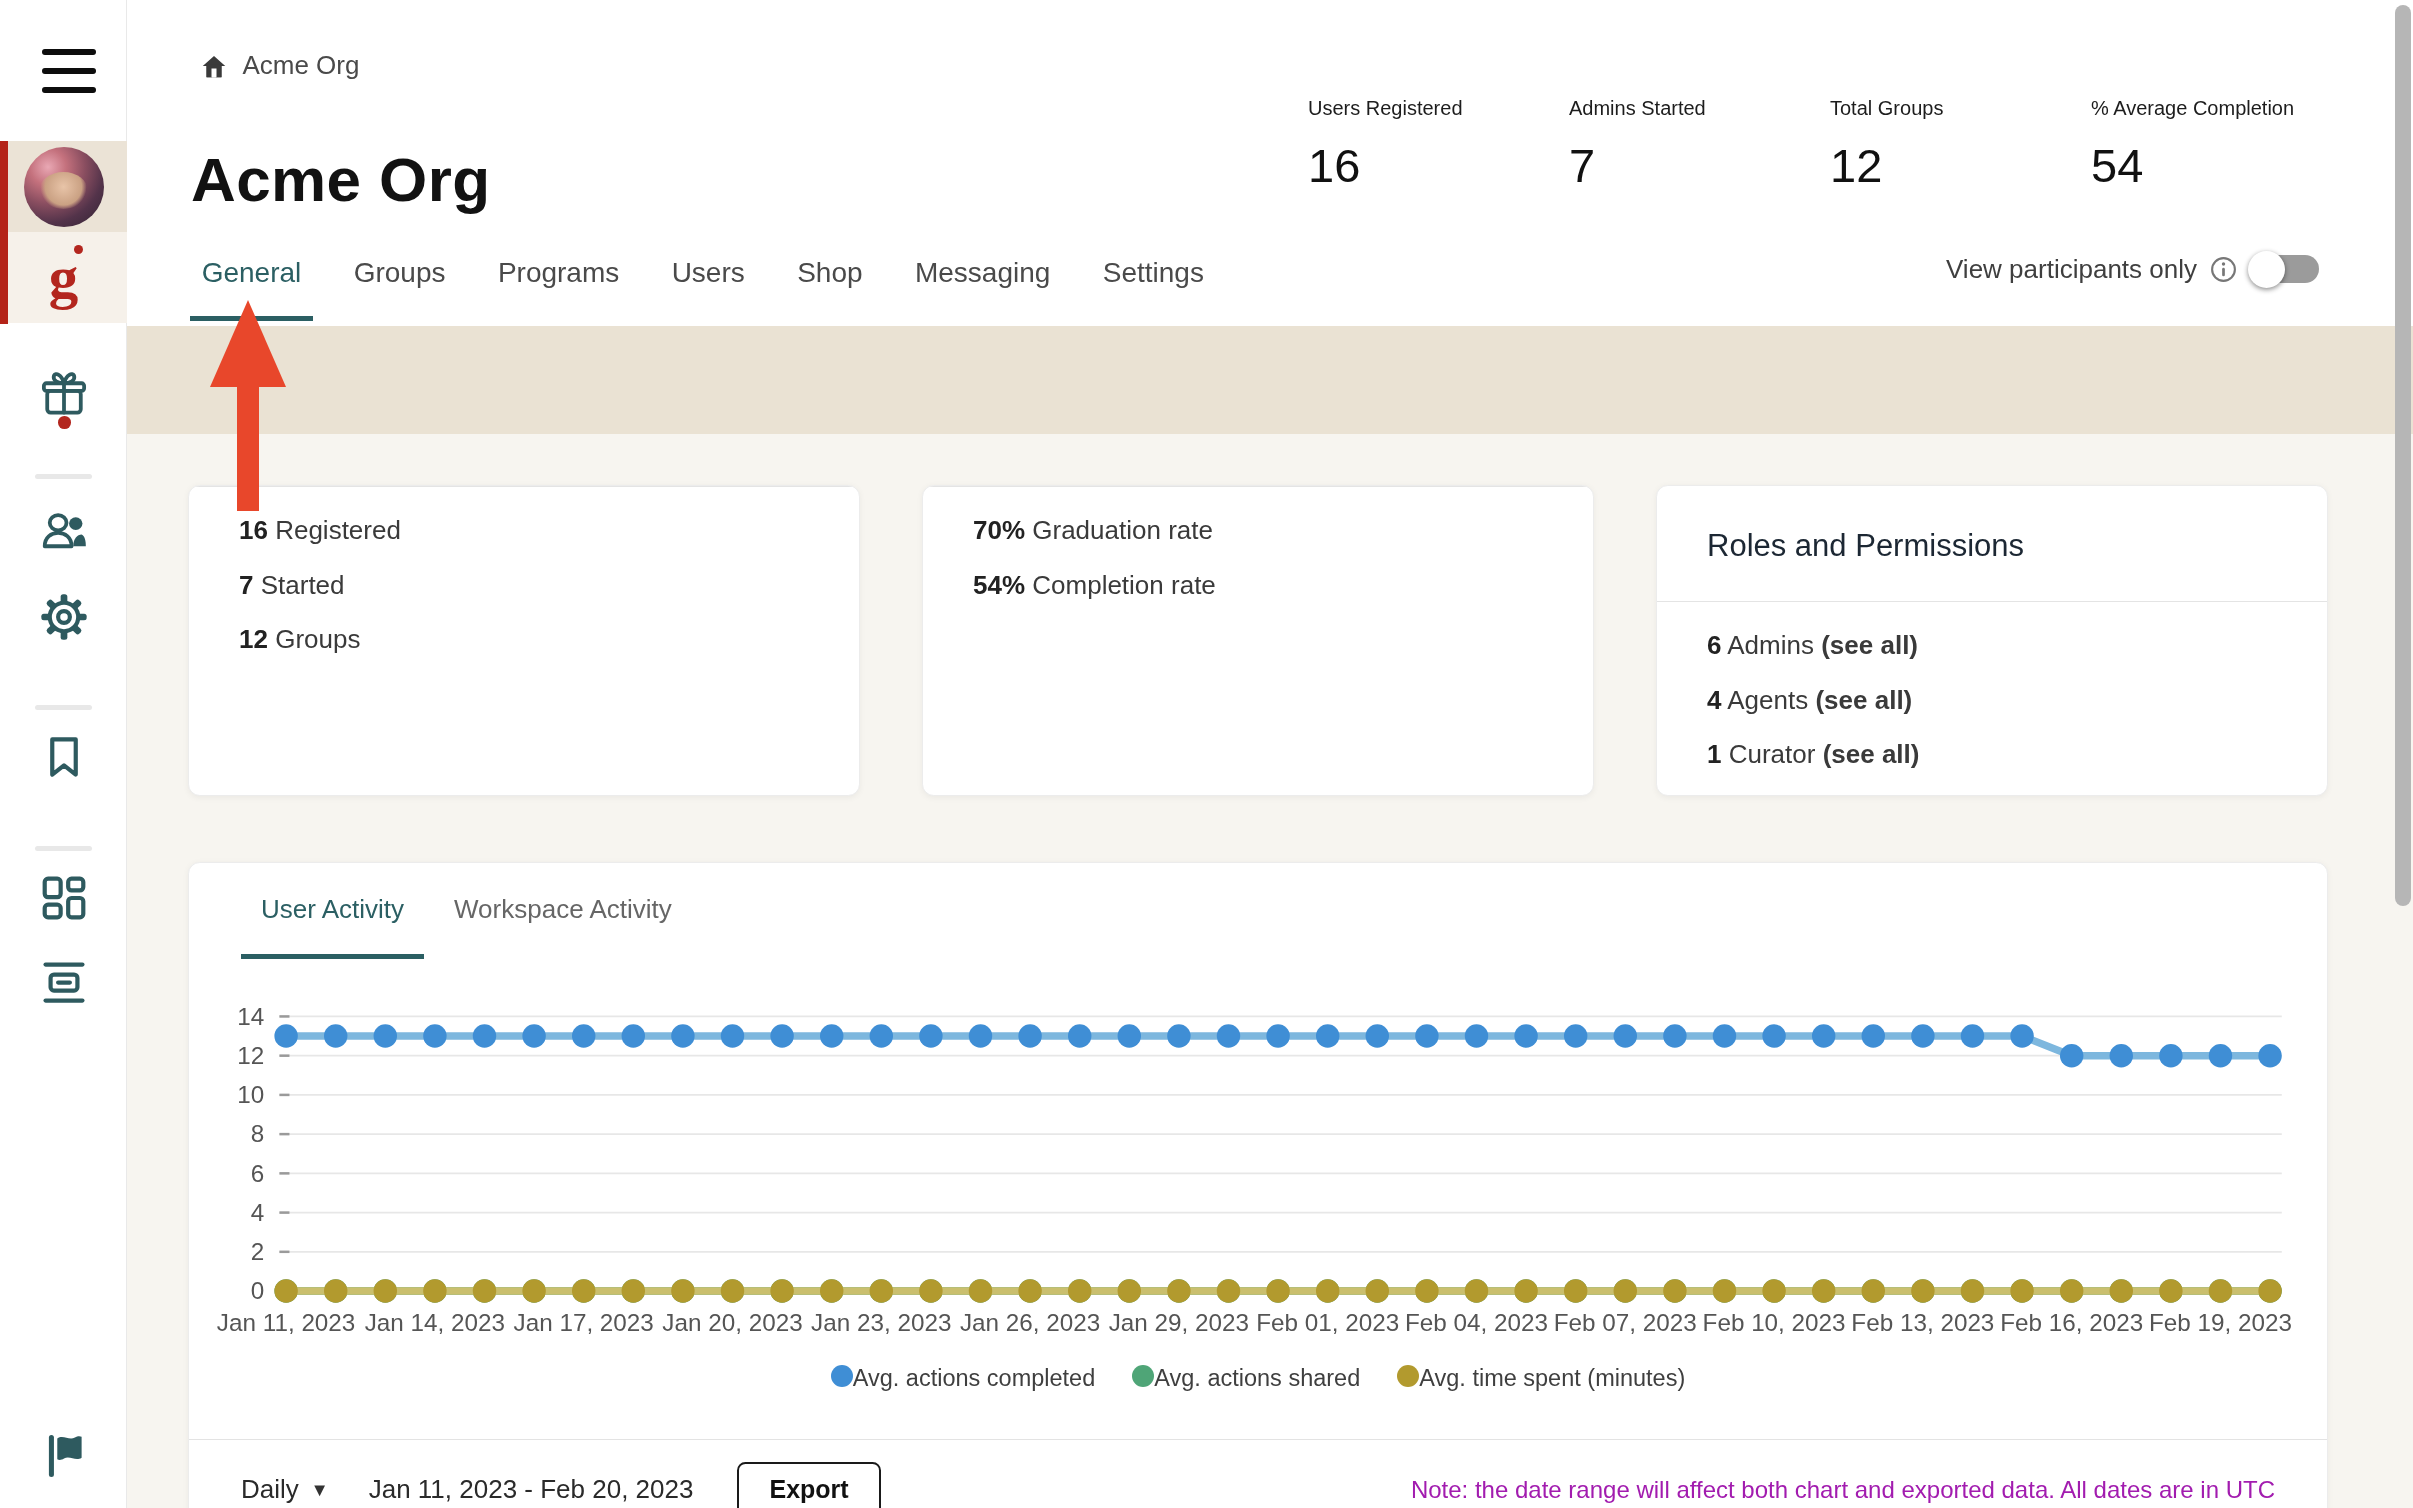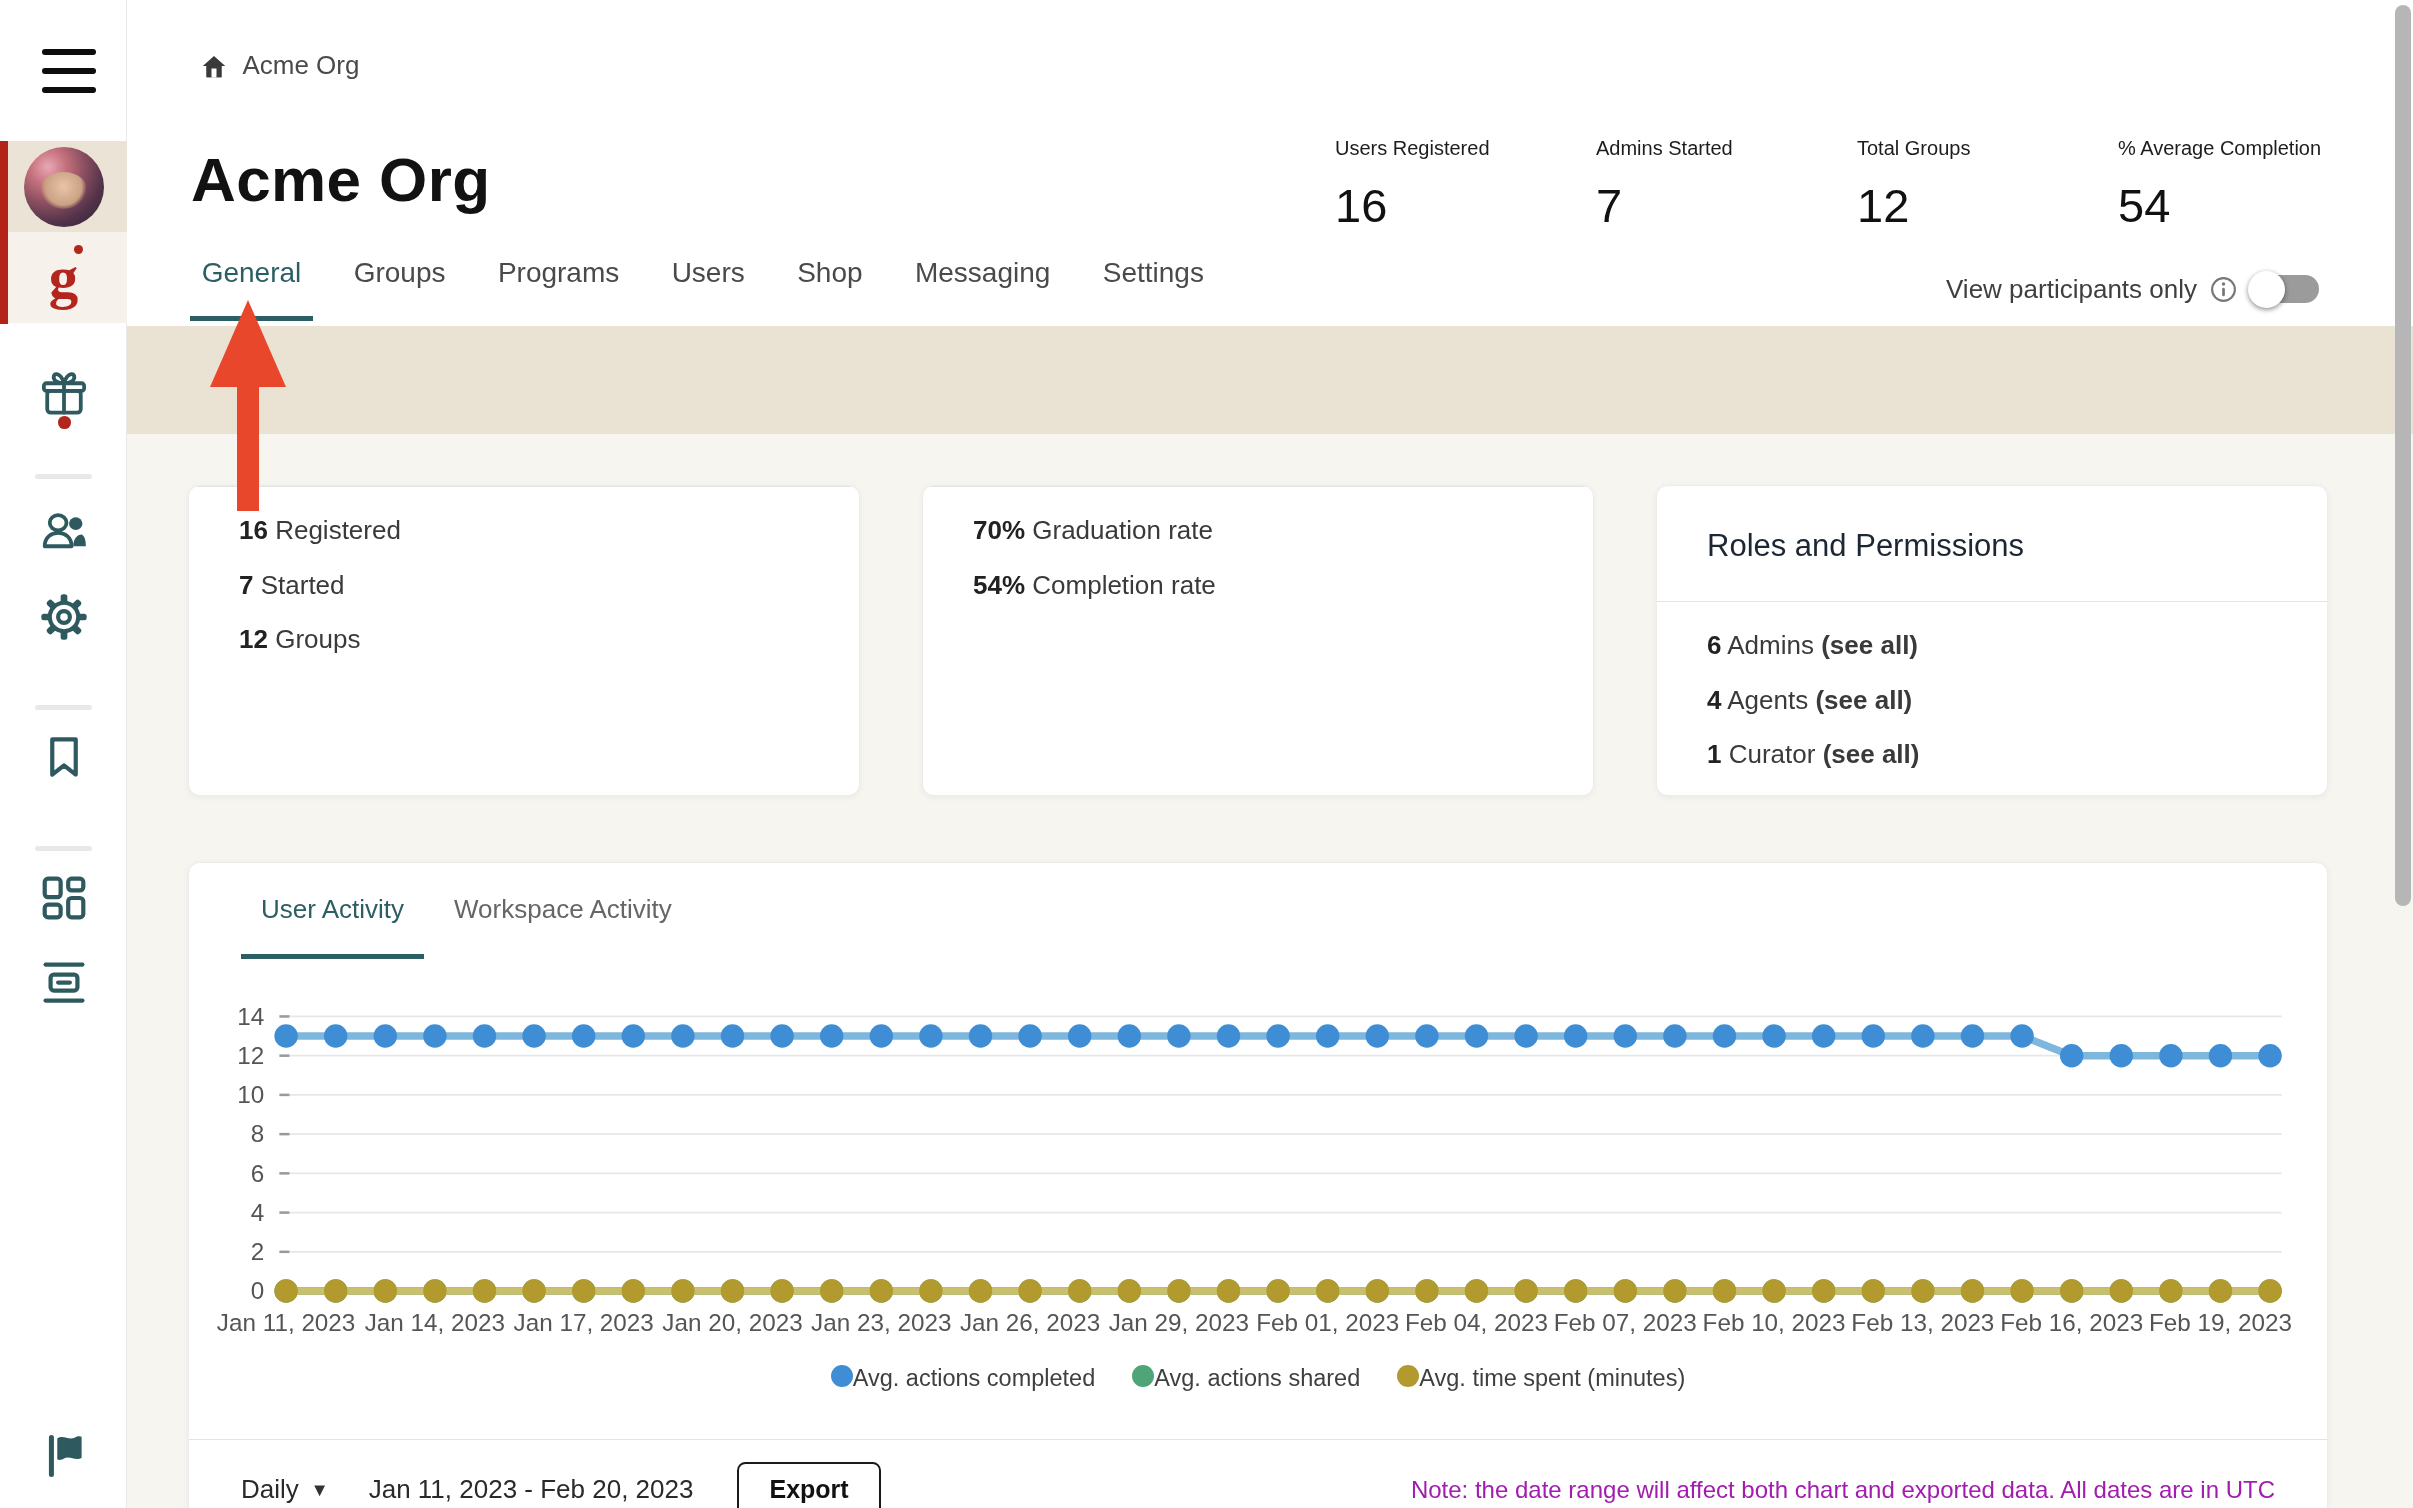--- a/index.html
+++ b/index.html
@@ -27,30 +27,30 @@
   .gift-dot { position:absolute; left:58px; top:416px; width:12.6px; height:12.6px; border-radius:50%; background:#b3261e; }
 
   
   .lower-bg { position:absolute; left:127px; top:434px; width:2286px; height:1074px; background:#f7f5f0; z-index:0; }
   .beige-band { position:absolute; left:127px; top:326px; width:2286px; height:108px; background:#eae2d3; z-index:0; }
 
   .breadcrumb { position:absolute; left:199px; top:50px; display:flex; align-items:center; gap:13.4px; z-index:5; cursor:pointer; }
   .breadcrumb .bc-text { font-size:26px; color:#4a4a4a; }
   .page-title { position:absolute; left:191px; top:144px; font-size:62px; color:#121212; letter-spacing:0.4px; z-index:5; }
 
-  .stats { position:absolute; left:1335px; top:97px; display:flex; z-index:5;margin-top:40px; }
+  .stats { position:absolute; left:1308px; top:97px; display:flex; z-index:5; }
   .stat { width:261px; }
   .stat .s-label { font-size:20px; color:#1d1d1d; margin-bottom:18.4px; }
   .stat .s-value { font-size:47px; color:#111; }
 
   .tabs { position:absolute; left:190px; top:250px; display:flex; gap:29px; z-index:5; }
   .tab { font-size:28px; color:#4a4a4a; padding:6.7px 11.7px 32px 11.7px; cursor:pointer; }
   .tab.active { color:#2b5f63; border-bottom:5px solid #2b5f63; padding-bottom:27px; font-weight:500; }
 
-  .participants { position:absolute; top:253px; right:94px; display:flex; align-items:center; gap:13px; z-index:5;margin-top:20px; }
+  .participants { position:absolute; top:253px; right:94px; display:flex; align-items:center; gap:13px; z-index:5; }
   .participants .p-label { font-size:26px; color:#3f3f3f; }
   .switch { position:relative; width:69px; height:32px; cursor:pointer; }
   .switch .track { position:absolute; left:0; top:1.7px; width:69px; height:28.5px; border-radius:14.2px; background:#9b9b9b; }
   .switch .knob { position:absolute; left:-1.7px; top:-2.5px; width:37px; height:37px; border-radius:50%; background:#fff; box-shadow:0 1.7px 5px rgba(0,0,0,.45); }
 
   
   .cards { position:absolute; left:188px; top:485px; width:2140px; display:flex; gap:62px; z-index:3; }
   .card { flex:1; height:311px; background:#fff; border:0.8px solid #ececec; border-radius:11.7px; box-shadow:0 1.7px 6.7px rgba(0,0,0,.05); overflow:hidden; }
   .card-title { padding:42px 50px 37px 50px; font-size:31px; color:#1c2733; }
   .card-divider { height:0.8px; background:#e4e4e4; }

